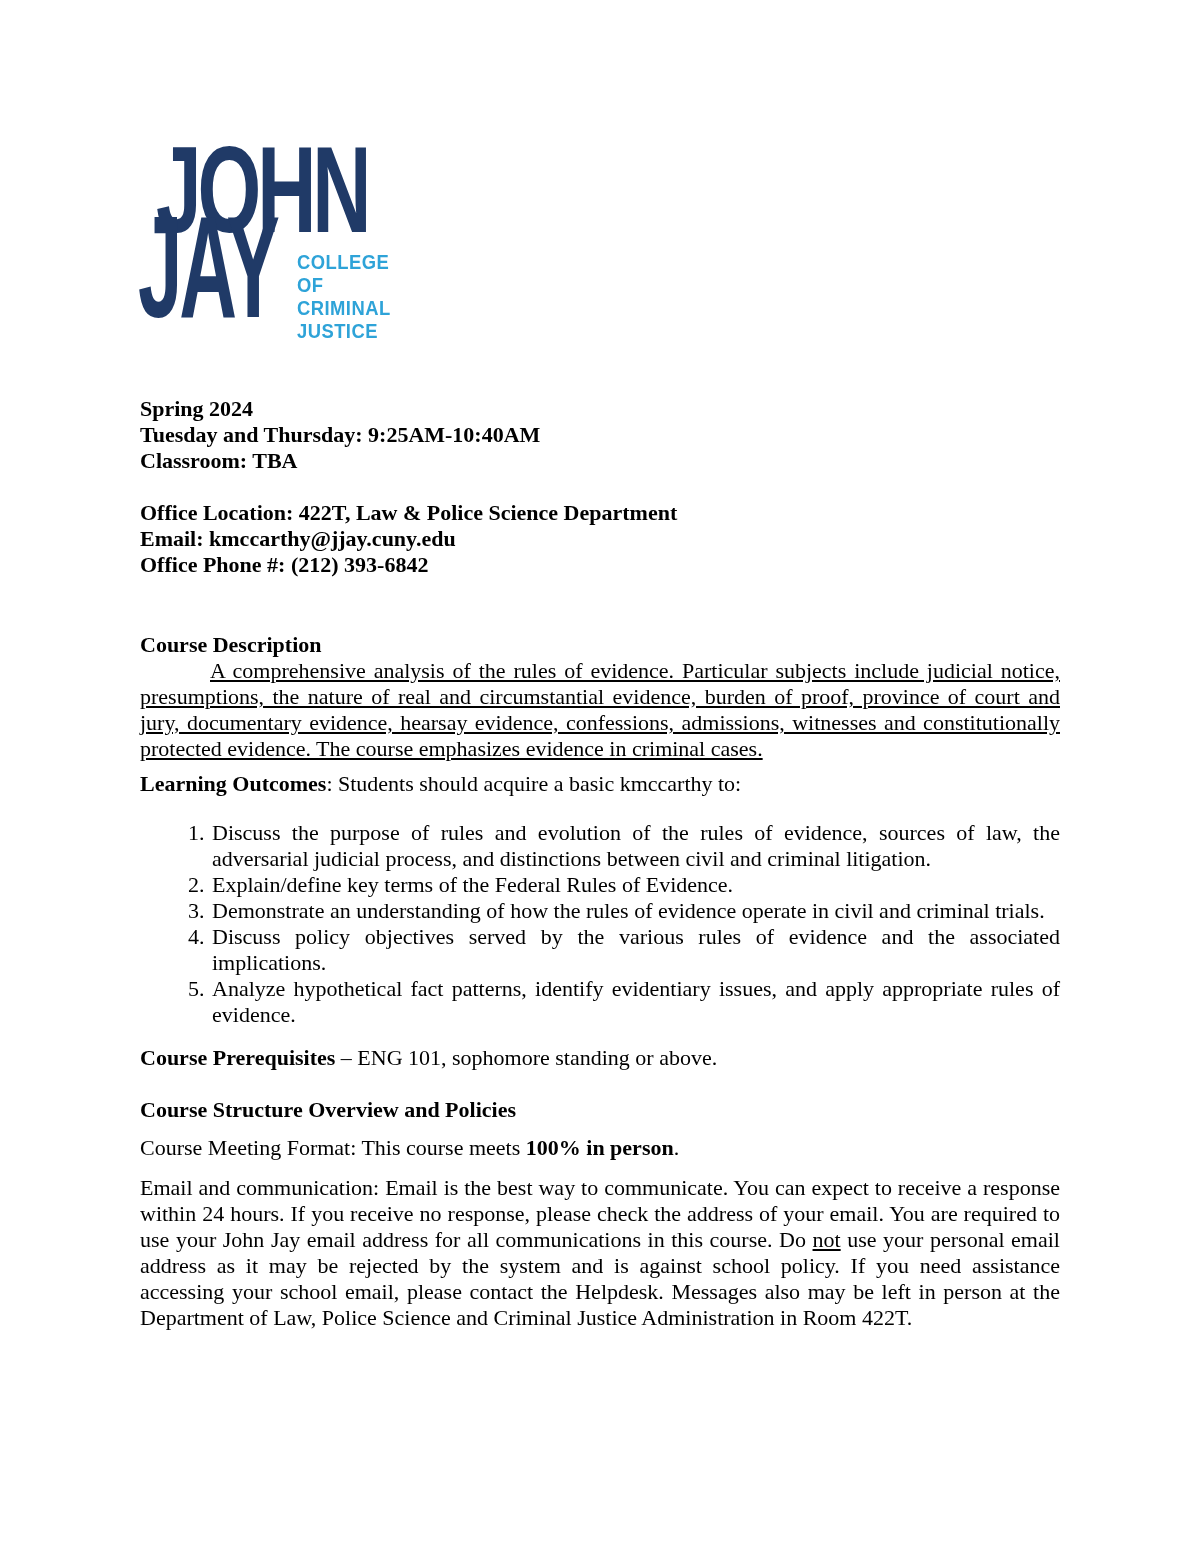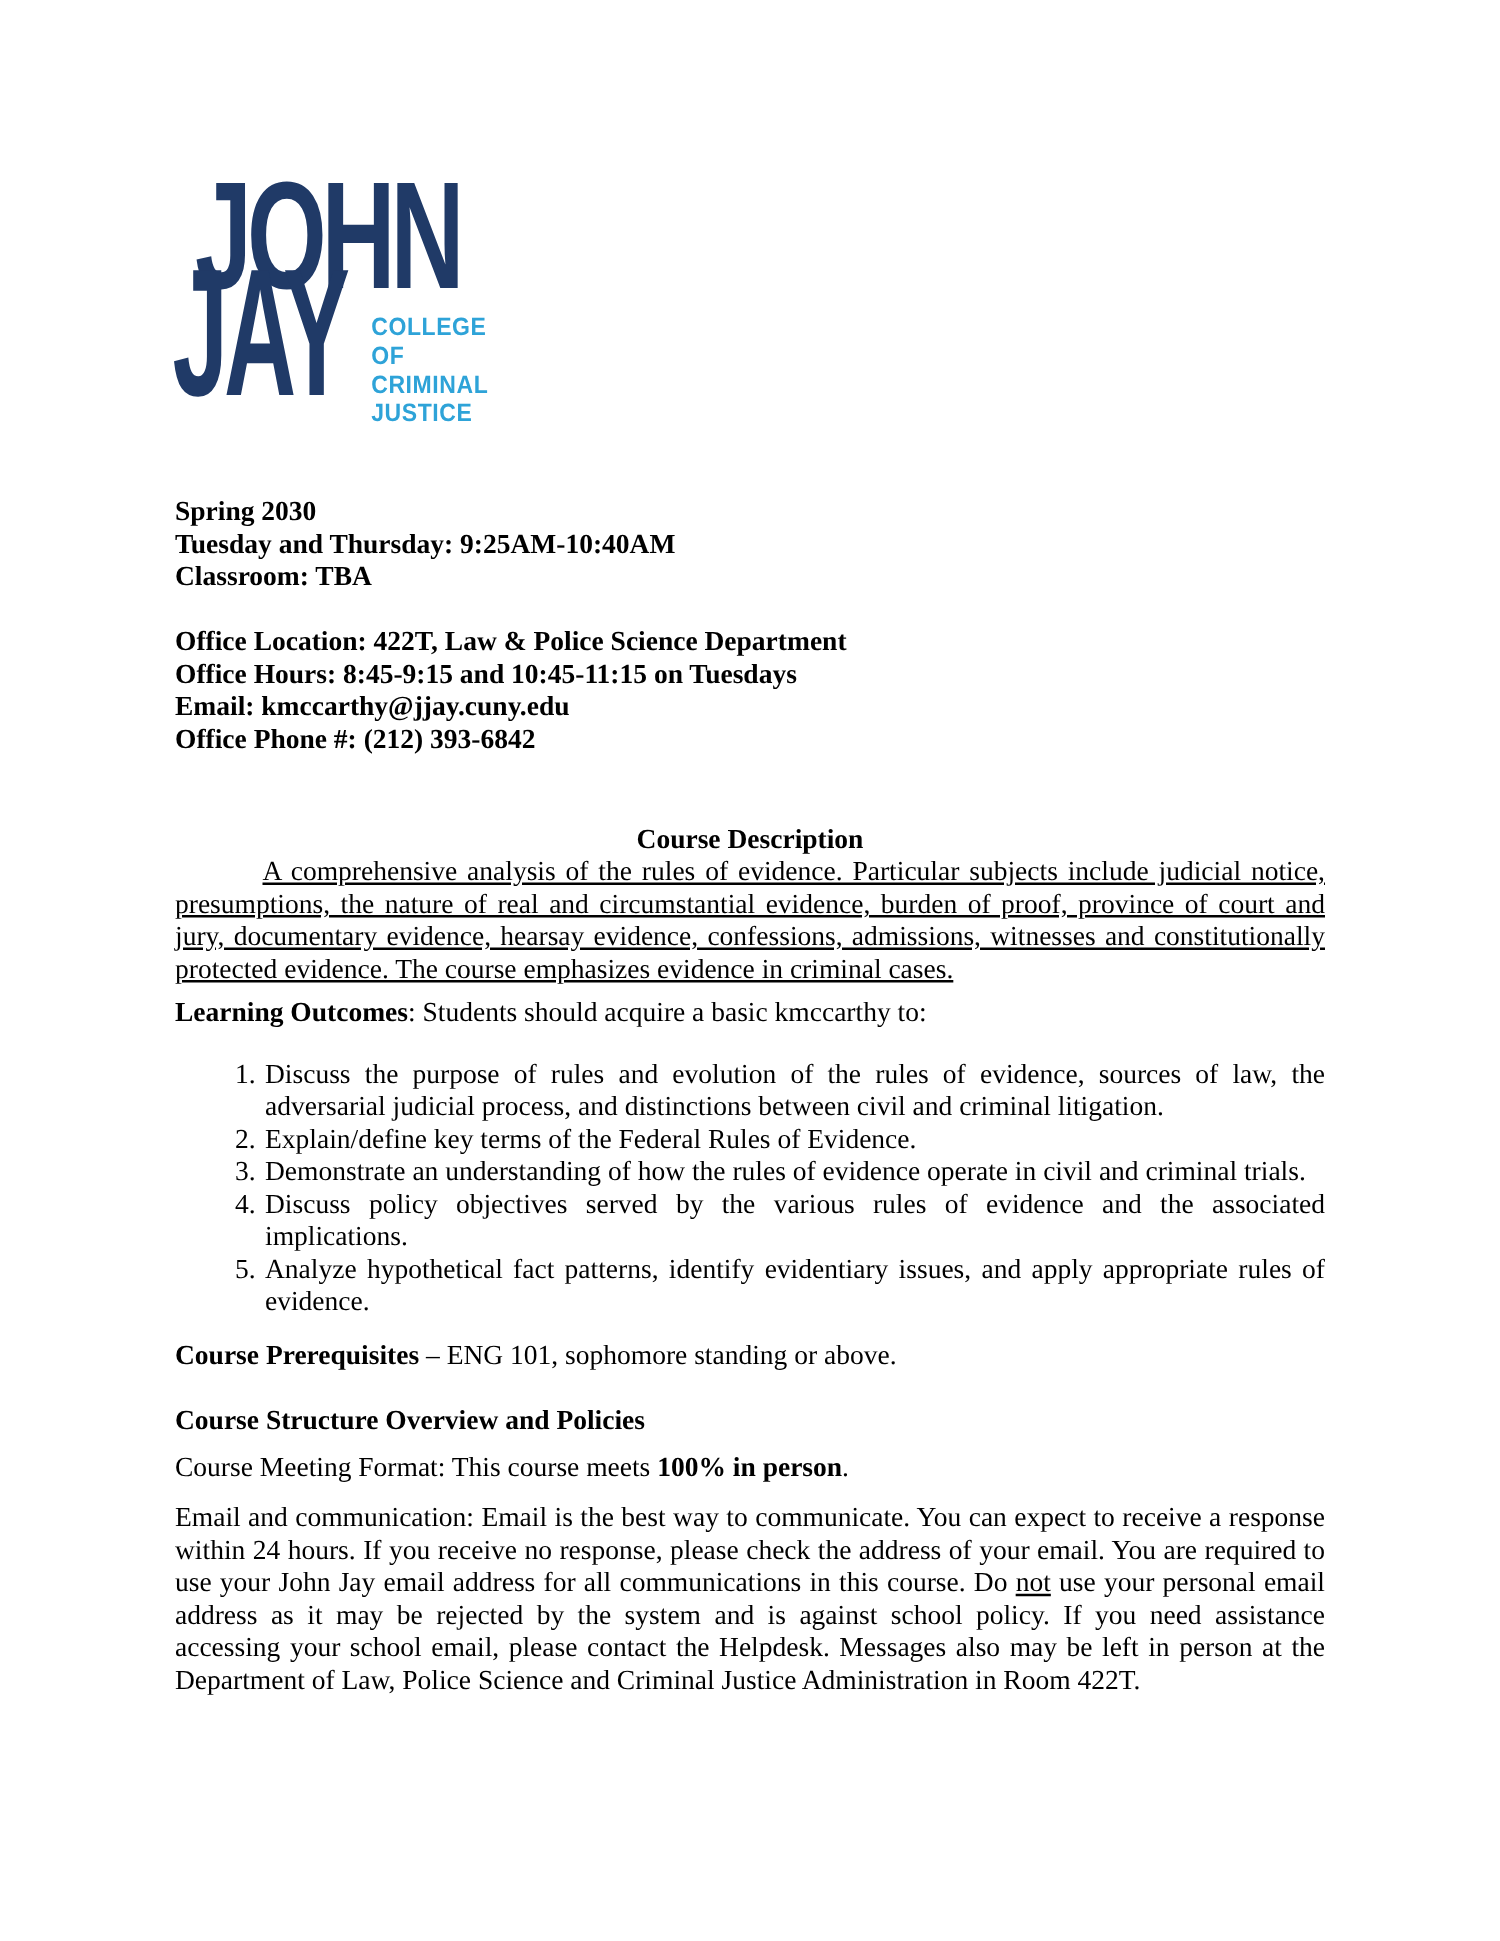--- a/index.html
+++ b/index.html
@@ -60,21 +60,21 @@
     line-height: 23px;
     letter-spacing: 0.5px;
     transform: scaleX(0.92);
     transform-origin: left top;
   }
 
   
   .hdr-line { font-weight: bold; }
   .block-instructor { margin-top: 26px; }
   .section-desc { margin-top: 54px; }
-  .h-bold { font-weight: bold; text-align: center; }
+  .h-bold { font-weight: bold; }
   .desc-body {
     text-align: justify;
     text-indent: 70px;
     text-decoration: underline;
   }
   .lo-line { margin-top: 9px; }
   ol.outcomes {
     margin: 23px 0 0 0;
     padding-left: 70px;
     text-align: justify;
@@ -97,28 +97,27 @@
       <div class="logo-jay" style="color: rgb(32, 58, 103);">JAY</div>
       <div class="logo-college" style="color: rgb(46, 163, 216);">
         <div>COLLEGE</div>
         <div>OF</div>
         <div>CRIMINAL</div>
         <div>JUSTICE</div>
       </div>
     </div>
 
     <div class="block-header">
-      <div class="hdr-line">Spring 2030</div>
+      <div class="hdr-line">Spring 2024</div>
       <div class="hdr-line">Tuesday and Thursday: 9:25AM-10:40AM</div>
       <div class="hdr-line">Classroom: TBA</div>
     </div>
 
     <div class="block-instructor">
       <div class="hdr-line">Office Location: 422T, Law &amp; Police Science Department</div>
-      <div class="hdr-line">Office Hours: 8:45-9:15 and 10:45-11:15 on Tuesdays</div>
       <div class="hdr-line">Email: kmccarthy@jjay.cuny.edu</div>
       <div class="hdr-line">Office Phone #: (212) 393-6842</div>
     </div>
 
     <div class="section-desc">
       <div class="h-bold">Course Description</div>
       <div class="desc-body">A comprehensive analysis of the rules of evidence. Particular subjects include judicial notice, presumptions, the nature of real and circumstantial evidence, burden of proof, province of court and jury, documentary evidence, hearsay evidence, confessions, admissions, witnesses and constitutionally protected evidence. The course emphasizes evidence in criminal cases.</div>
     </div>
 
     <div class="lo-line">

